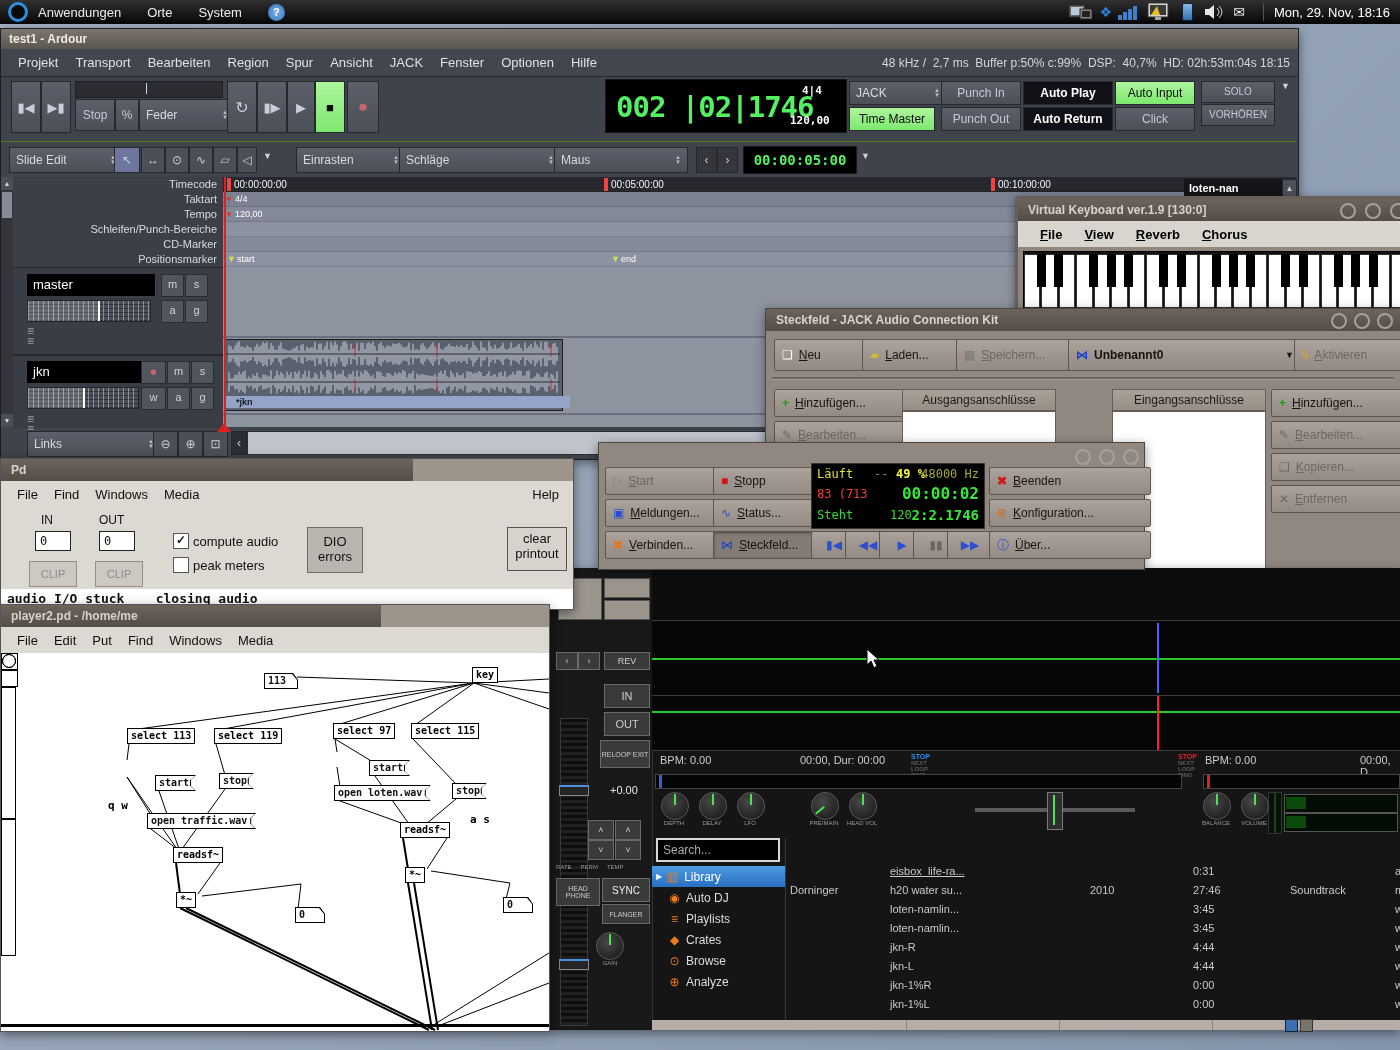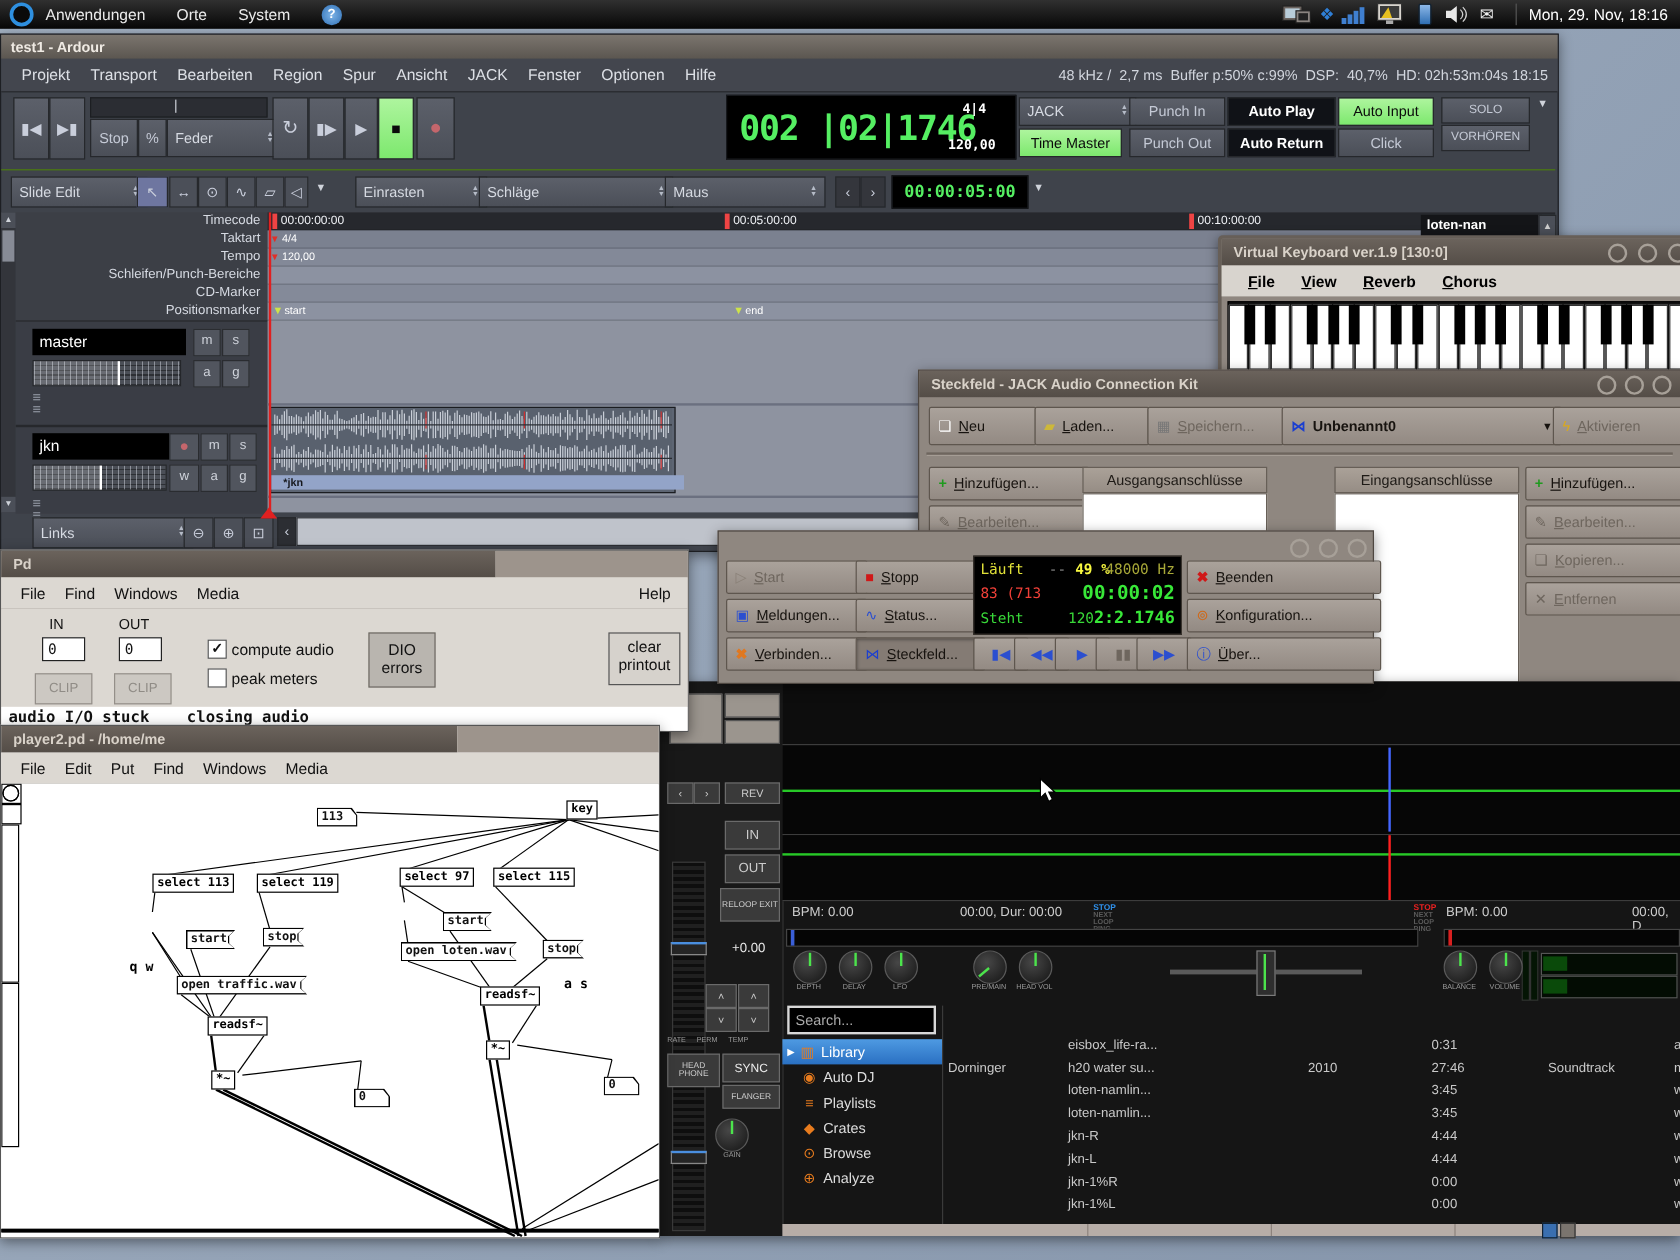--- a/index.html
+++ b/index.html
@@ -724,21 +724,21 @@
         <div class="abs" style="left:1px;top:2px;width:20px;height:12px;background:#0a4a0a"></div>
       </div>
     <div class="abs" style="left:736px;top:245px;width:112px;height:17px;background:#030c03;border:1px solid #555">
         <div class="abs" style="left:1px;top:2px;width:20px;height:12px;background:#0a4a0a"></div>
       </div>
 
     <div class="abs" style="left:108px;top:270px;width:124px;height:24px;background:#000;border:2px solid #d8d8d8;box-sizing:border-box;color:#aaa;font-size:12px;line-height:20px;padding-left:5px">Search...</div>
     <div class="abs" id="mx-rows" style="left:237px;top:294px;width:615px;height:156px;overflow:hidden">
         <div class="mxrow">
           <div class="mxcell" style="width: 100px;"></div>
-          <div class="mxcell" style="width: 100px;">eisbox_life-ra...</div>
+          <div class="mxcell" style="width: 100px; text-decoration: underline;">eisbox_life-ra...</div>
           <div class="mxcell" style="width: 100px;"></div>
           <div class="mxcell" style="width: 100px;"></div>
           <div class="mxcell" style="width: 100px; padding-left: 8px;">0:31</div>
           <div class="mxcell" style="width: 105px;"></div>
           <div class="mxcell" style="width: 10px;">ai</div>
         </div>
         <div class="mxrow">
           <div class="mxcell" style="width: 100px;">Dorninger</div>
           <div class="mxcell" style="width: 100px;">h20 water su...</div>
           <div class="mxcell" style="width: 100px;"></div>

